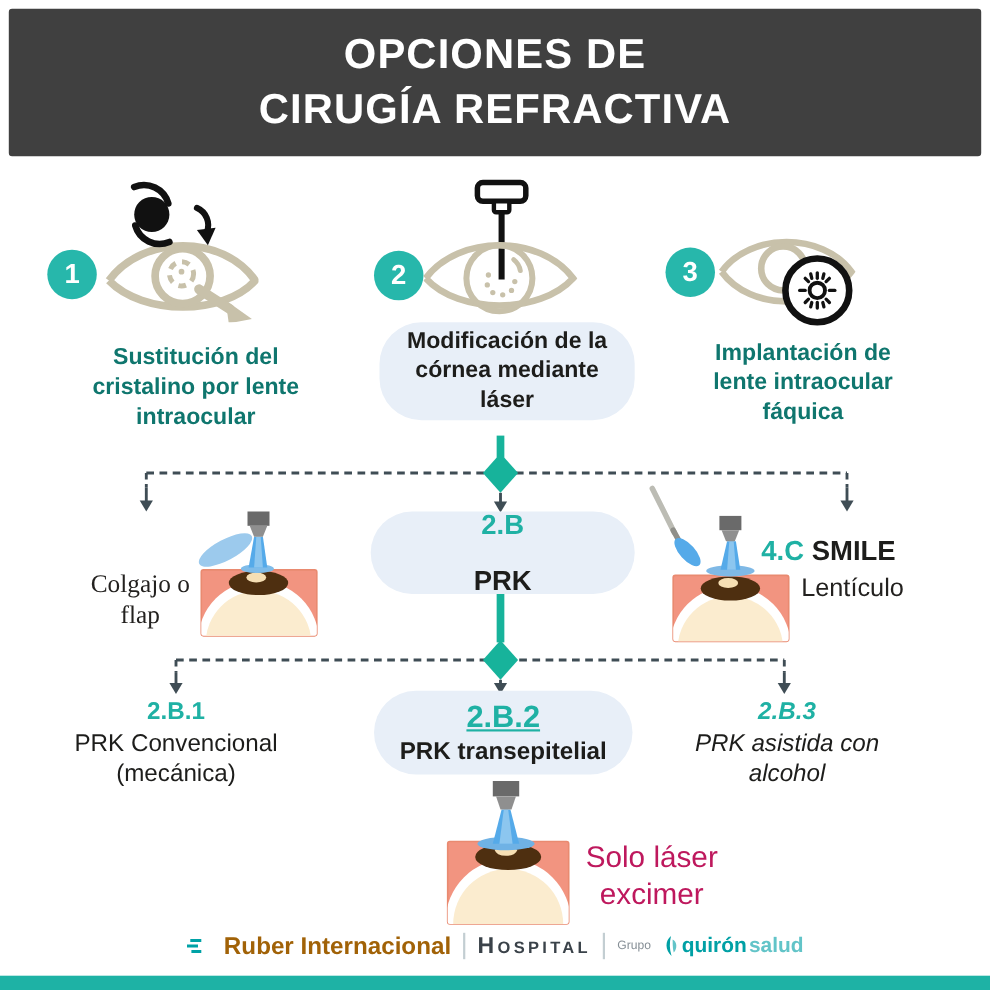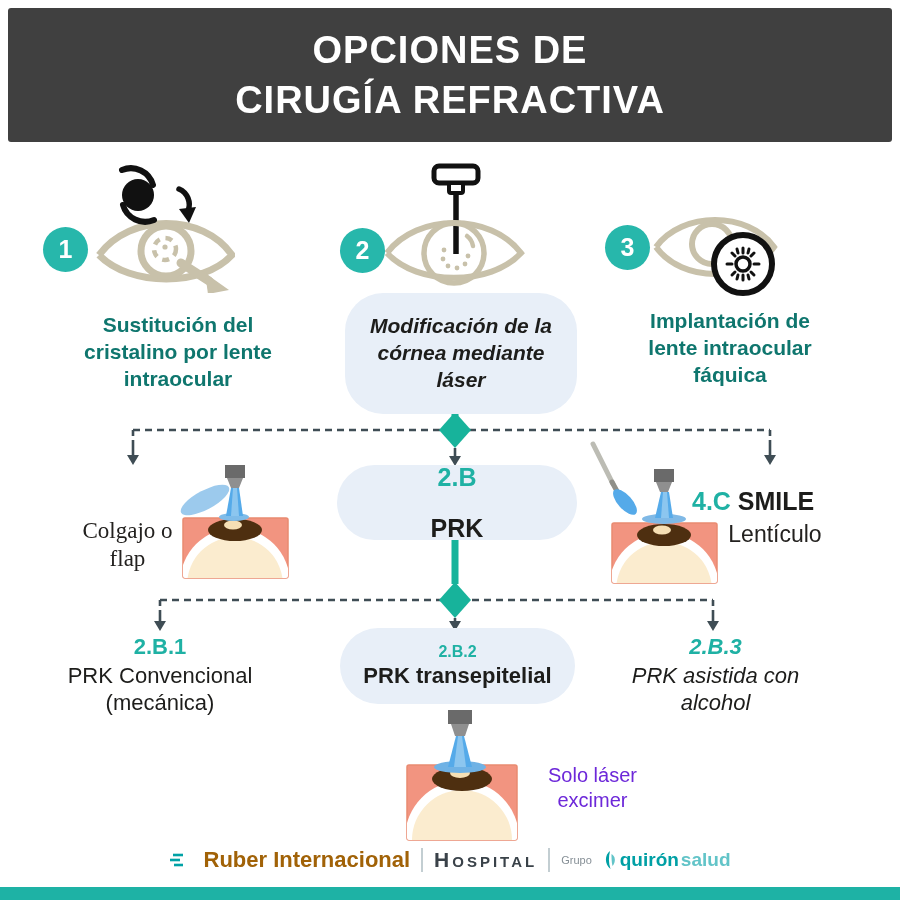--- a/index.html
+++ b/index.html
@@ -26,24 +26,24 @@
   .code{color:#1fb1a4;font-weight:bold;}
   .lvl2-title{position:absolute;font-size:25px;font-weight:bold;white-space:nowrap;}
   .lvl2-note{position:absolute;font-size:23px;line-height:1.2;text-align:center;color:#23211f;}
   .prk-box{left:337px;top:465px;width:240px;height:75px;flex-direction:column;gap:22px;}
   .prk-box .code{font-size:25px;}
   .prk-box .name{font-size:25px;font-weight:bold;}
   
   .lvl3-item{position:absolute;text-align:center;font-size:22px;line-height:1.22;}
   .lvl3-item .code{display:block;font-size:22px;margin-bottom:2px;}
   .b2-box{left:340px;top:628px;width:235px;height:76px;border-radius:38px;}
-  .b2-box .code{font-size:16px;}
+  .b2-box .code{font-size:28px;text-decoration:underline;}
   .b2-box .name{font-size:22px;font-weight:bold;margin-top:2px;}
   .excimer-note{position:absolute;left:520px;top:763px;width:145px;text-align:center;
-    font-size:20px;line-height:1.25;color:#6d28d9;}
+    font-size:27px;line-height:1.25;color:#be185d;}
   
   .overlay{position:absolute;left:0;top:0;pointer-events:none;}
   .icon-abs{position:absolute;}
   
   .footer{position:absolute;left:0;right:0;top:845px;height:30px;display:flex;
     align-items:center;justify-content:center;gap:11px;}
   .ruber{display:flex;align-items:center;gap:20px;color:#a16207;font-size:22px;font-weight:bold;}
   .f-div{width:2px;height:24px;background:#c3ced2;}
   .hospital{font-variant:small-caps;font-size:21px;letter-spacing:3px;font-weight:600;color:#3a4249;}
   .grupo{font-size:11px;color:#868f96;}
@@ -120,21 +120,21 @@
     <g fill="#c8c1aa">
       <circle cx="59" cy="90" r="2.4"></circle>
         <circle cx="58" cy="99" r="2.4"></circle>
       <circle cx="63" cy="106" r="2.4"></circle>
         <circle cx="72" cy="108" r="2.4"></circle>
       <circle cx="80" cy="104" r="2.4"></circle>
         <circle cx="83" cy="96" r="2.4"></circle>
     </g>
     <path d="M82 76 A 16 16 0 0 1 88 86" fill="none" stroke="#c8c1aa" stroke-width="4.5" stroke-linecap="round"></path>
   </svg>
-  <div class="blue-box" style="left:345px;top:293px;width:232px;height:121px;font-style:italic;">
+  <div class="blue-box" style="left:345px;top:293px;width:232px;height:89px;">
     <div class="opt-text">Modificación de la córnea mediante láser</div>
   </div>
 
   <div class="num-circle" style="left:605px;top:225px;">
     <span>3</span>
   </div>
   <svg class="icon-abs" style="left:650px;top:198px;" width="135" height="105" viewBox="0 0 135 105">
     <path d="M6 49 C 32 13, 98 13, 124 49 C 98 85, 32 85, 6 49" fill="none" stroke="#c8c1aa" stroke-width="6"></path>
     <circle cx="62" cy="46" r="20" fill="none" stroke="#c8c1aa" stroke-width="6"></circle>
     <circle cx="93" cy="66" r="29" fill="#fff" stroke="#111" stroke-width="6"></circle>

